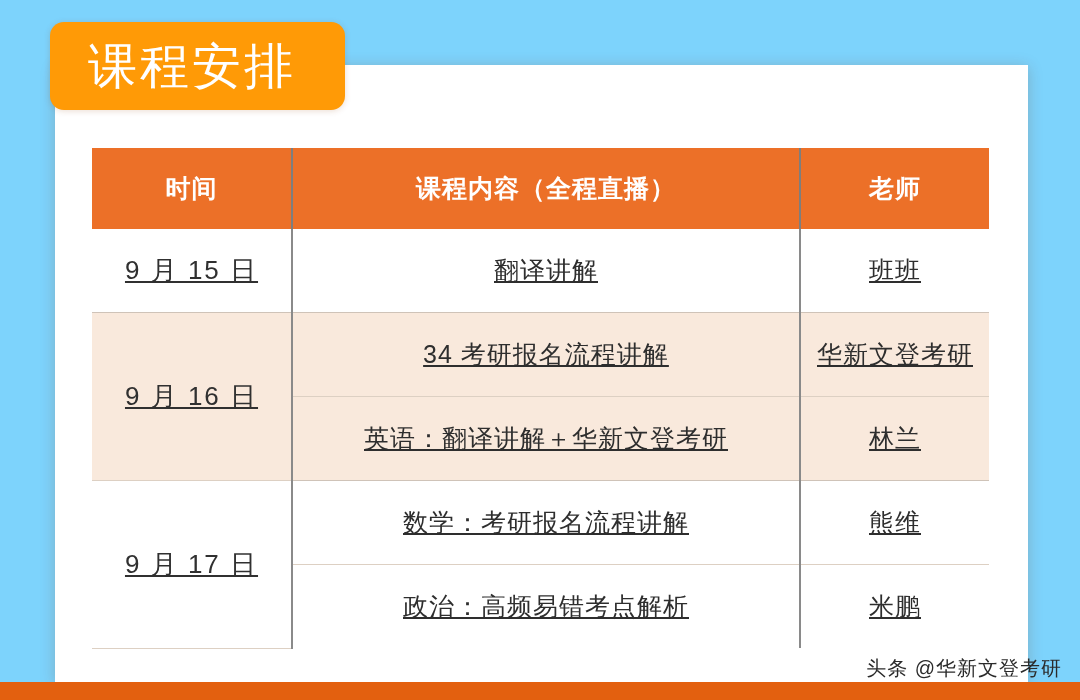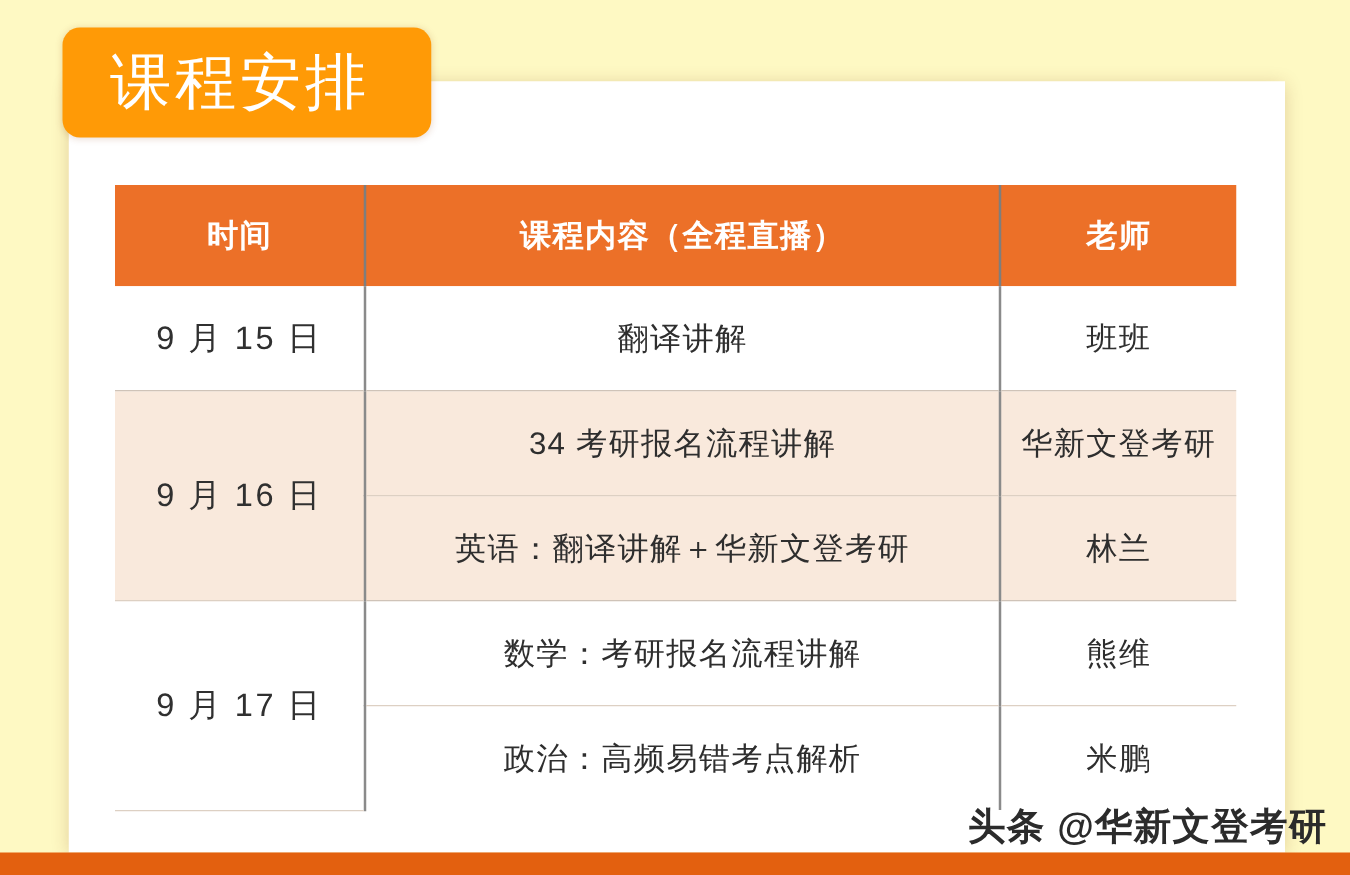--- a/index.html
+++ b/index.html
@@ -12,21 +12,21 @@
     overflow: hidden;
     background: #e3600f;
     font-family: "Liberation Sans", "DejaVu Sans", sans-serif;
     position: relative;
   }
 
   
   .poster {
     position: absolute;
     inset: 0;
-    background: #fef9c3;
+    background: #7dd3fc;
   }
 
   
   .card {
     position: absolute;
     left: 55px;
     top: 65px;
     width: 973px;
     height: 617px;
     background: #ffffff;
@@ -84,20 +84,21 @@
   .schedule-table th:last-child { border-right: none; }
 
   .schedule-table td {
     text-align: center;
     vertical-align: middle;
     color: #2e2e2e;
     font-size: 25px;
     height: 81px;
     border-right: 2px solid #8a8a8a;
     border-bottom: 1px solid #d9cfc6;
+    text-decoration: underline;
   }
   .schedule-table td:last-child { border-right: none; }
 
   .schedule-table tr.row-shaded td { background: #f9e9dc; }
   .schedule-table tr.row-plain  td { background: #ffffff; }
 
   
   td.date-cell {
     font-size: 26px;
     letter-spacing: 2px;
@@ -117,22 +118,22 @@
     left: 0;
     right: 0;
     bottom: 0;
     height: 18px;
     background: #e3600f;
   }
   .watermark {
     position: absolute;
     right: 18px;
     bottom: 18px;
-    font-size: 30px;
-    font-weight: bold;
+    font-size: 20px;
+    font-weight: normal;
     color: #2b2b2b;
     letter-spacing: 1px;
     white-space: nowrap;
     z-index: 6;
   }
 </style>
 </head>
 <body>
 
 <div class="poster">

